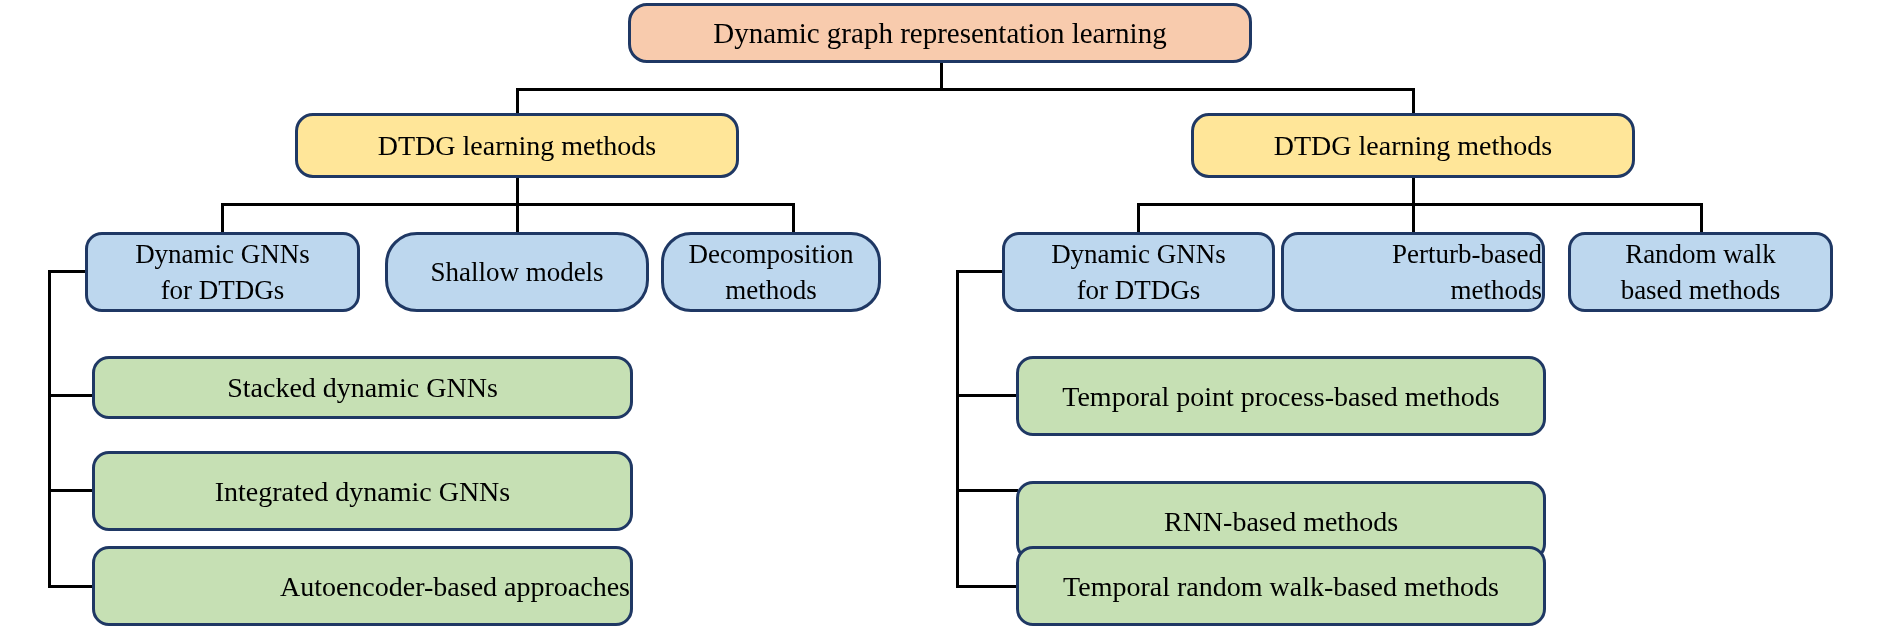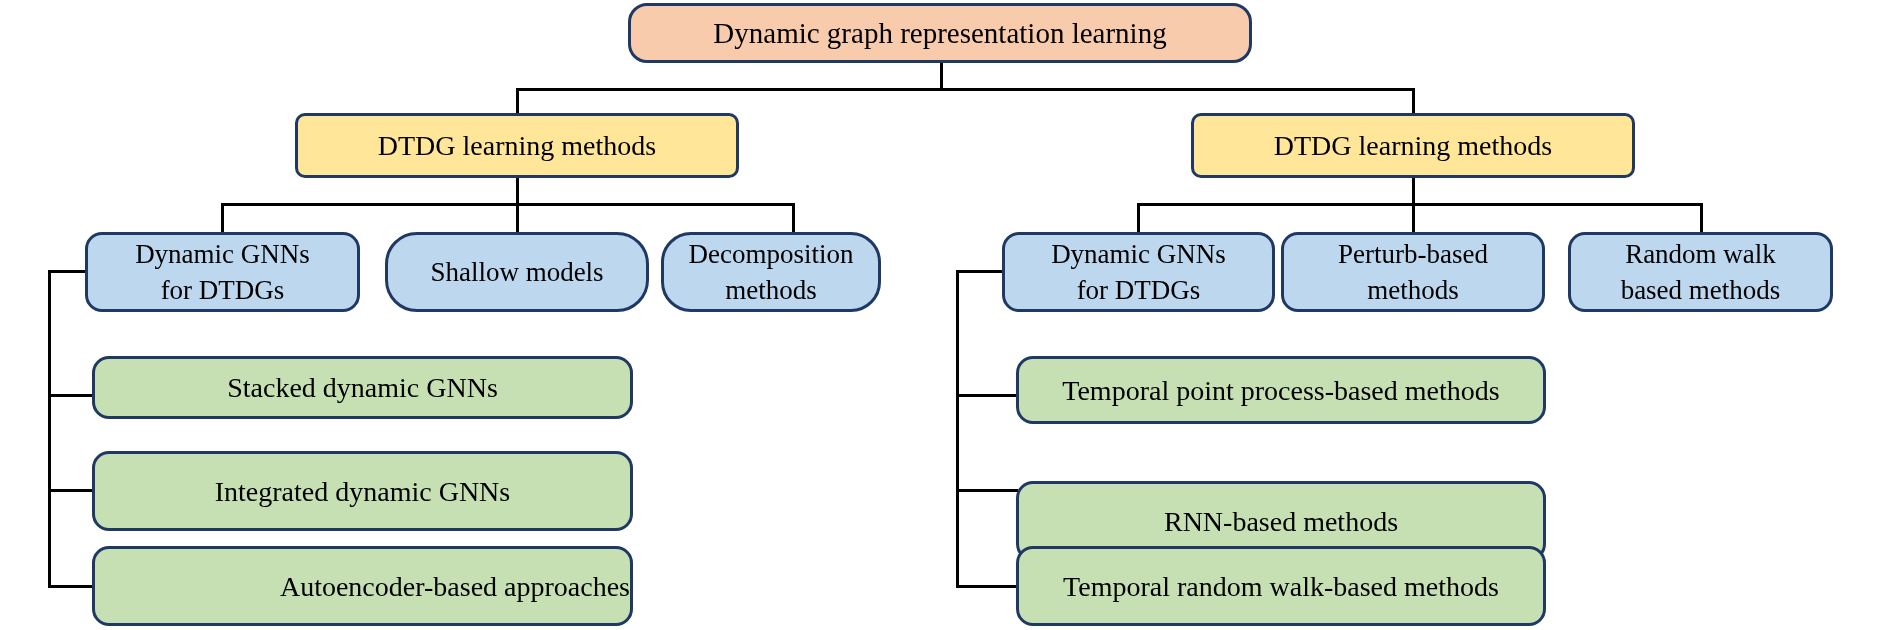--- a/index.html
+++ b/index.html
@@ -19,21 +19,21 @@
     border: 3px solid #1F3864;
     border-radius: 17px;
     display: flex;
     flex-direction: column;
     align-items: center;
     justify-content: center;
     text-align: center;
     line-height: 1.25;
   }
   .root   { background: #F8CBAD; font-size: 29px; border-radius: 19px; }
-  .branch { background: #FFE699; font-size: 28px; border-radius: 10px; }
+  .branch { background: #FFE699; font-size: 28px; border-radius: 18px; }
   .cat    { background: #BDD7EE; font-size: 27px; line-height: 36px; }
   .leaf   { background: #C6E0B4; font-size: 28px; }
 </style>
 </head>
 <body>
 
 <div class="canvas">
 
   <div class="line" style="left:940px; top:62px; width:3px; height:27px;"></div>
   <div class="line" style="left:516px; top:88px; width:899px; height:3px;"></div>
@@ -84,40 +84,40 @@
   </div>
   <div class="box cat" style="left:661px; top:232px; width:220px; height:80px;border-radius:30px;">
     <span>Decomposition</span>
     <span>methods</span>
   </div>
 
   <div class="box cat" style="left:1002px; top:232px; width:273px; height:80px;">
     <span>Dynamic GNNs</span>
     <span>for DTDGs</span>
   </div>
-  <div class="box cat" style="left:1281px; top:232px; width:264px; height:80px;">
+  <div class="box cat" style="left:1281px; top:232px; width:264px; height:80px;align-items:flex-end;">
     <span>Perturb-based</span>
     <span>methods</span>
   </div>
   <div class="box cat" style="left:1568px; top:232px; width:265px; height:80px;">
     <span>Random walk</span>
     <span>based methods</span>
   </div>
 
   <div class="box leaf" style="left:92px; top:356px; width:541px; height:63px;">
     <span>Stacked dynamic GNNs</span>
   </div>
   <div class="box leaf" style="left:92px; top:451px; width:541px; height:80px;">
     <span>Integrated dynamic GNNs</span>
   </div>
   <div class="box leaf" style="left:92px; top:546px; width:541px; height:80px;align-items:flex-end;">
     <span>Autoencoder-based approaches</span>
   </div>
 
-  <div class="box leaf" style="left:1016px; top:356px; width:530px; height:68px;">
+  <div class="box leaf" style="left:1016px; top:356px; width:530px; height:80px;">
     <span>Temporal point process-based methods</span>
   </div>
   <div class="box leaf" style="left:1016px; top:451px; width:530px; height:80px;margin-top:30px;">
     <span>RNN-based methods</span>
   </div>
   <div class="box leaf" style="left:1016px; top:546px; width:530px; height:80px;">
     <span>Temporal random walk-based methods</span>
   </div>
 
 </div>

